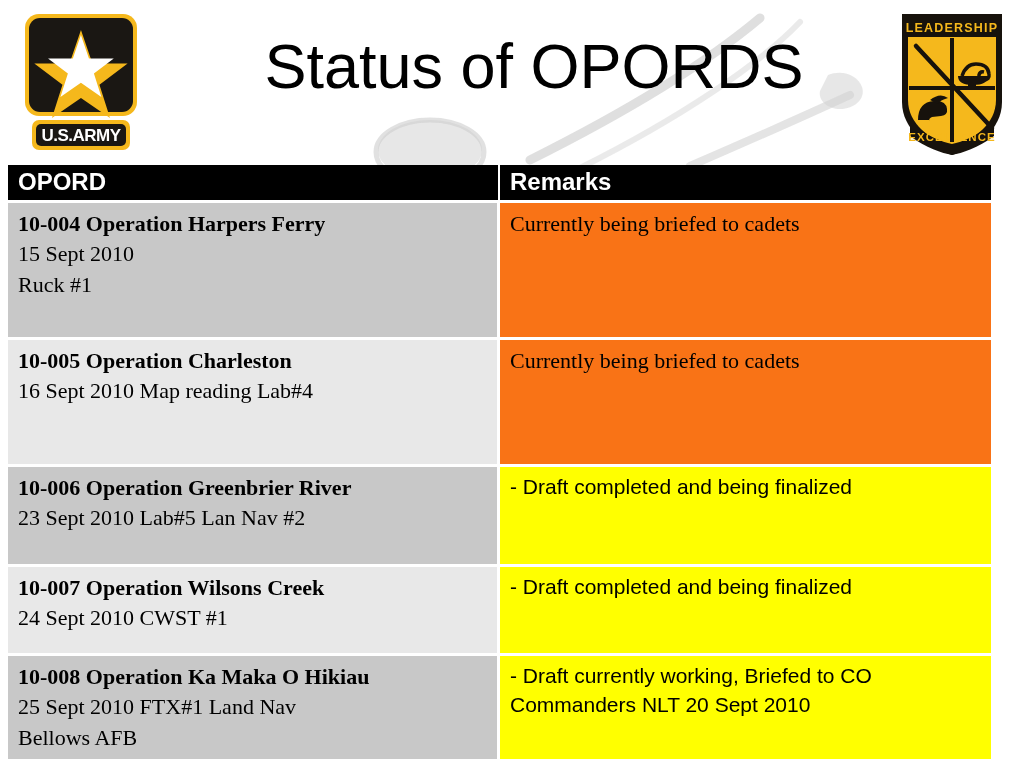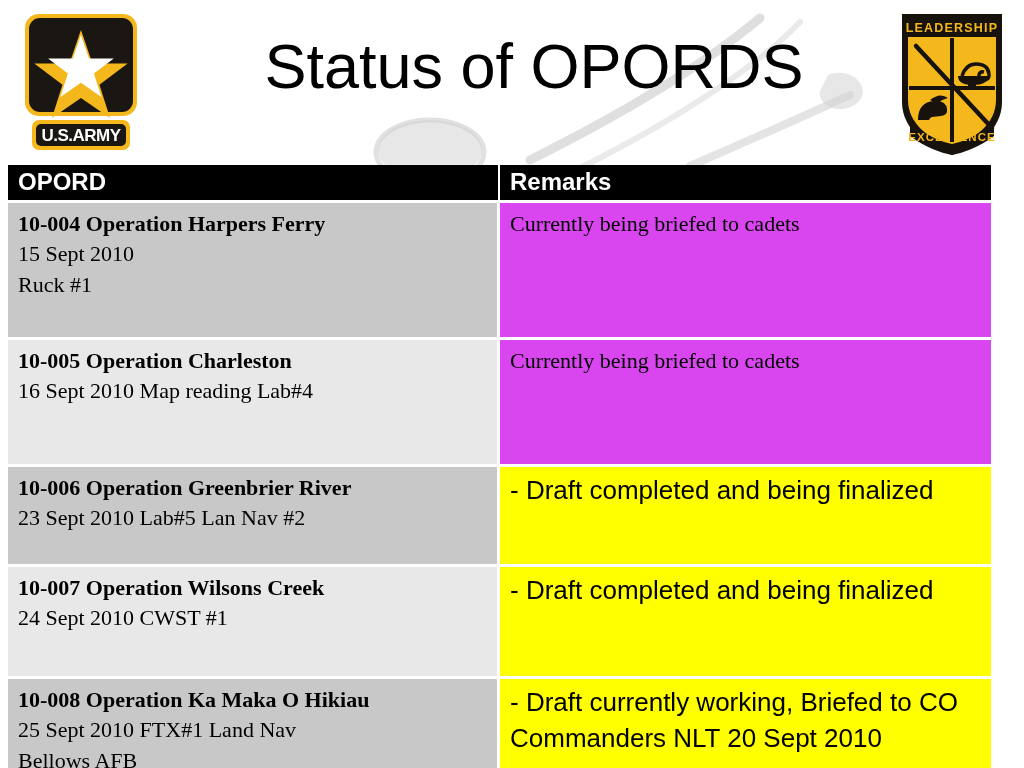--- a/index.html
+++ b/index.html
@@ -128,26 +128,26 @@
     font-weight: normal;
     display: block;
   }
 
   .cell-remark {
     font-size: 22px;
     color: #000000;
     line-height: 1.38;
   }
   .remark-serif { font-family: "Liberation Serif", serif; }
-  .remark-sans  { font-family: "Liberation Sans", sans-serif; font-size: 26px; }
+  .remark-sans  { font-family: "Liberation Sans", sans-serif; font-size: 21px; }
 
   
   .shade-dark  { background: #c8c8c8; }
   .shade-light { background: #e8e8e8; }
-  .fill-green  { background: #d946ef; }
+  .fill-green  { background: #f97316; }
   .fill-yellow { background: #ffff00; }
 </style>
 </head>
 <body>
 
 <svg id="watermark" viewBox="0 0 560 170" preserveAspectRatio="none">
   <g stroke="#b9b9b9" fill="none" stroke-linecap="round">
     <path d="M430 18 C 380 60, 300 110, 200 160" stroke-width="9" opacity="0.55"></path>
     <path d="M470 22 C 430 64, 350 118, 250 168" stroke-width="6" opacity="0.35"></path>
     <path d="M520 95 C 470 118, 420 140, 360 166" stroke-width="8" opacity="0.45"></path>
@@ -245,21 +245,21 @@
     <tr class="data-row" style="height: 100px;">
       <td class="cell-opord shade-dark">
         <span class="op-title">10-006 Operation Greenbrier River</span>
         <span class="op-line">23 Sept 2010 Lab#5 Lan Nav #2</span>
       </td>
       <td class="cell-remark remark-sans fill-yellow">
         <span class="op-line">- Draft completed and being finalized</span>
       </td>
     </tr>
 
-    <tr class="data-row" style="height: 112px; padding-left: 12px;">
+    <tr class="data-row" style="height: 89px; padding-left: 12px;">
       <td class="cell-opord shade-light">
         <span class="op-title">10-007 Operation Wilsons Creek</span>
         <span class="op-line">24 Sept 2010 CWST #1</span>
       </td>
       <td class="cell-remark remark-sans fill-yellow">
         <span class="op-line">-  Draft completed and being finalized</span>
       </td>
     </tr>
 
     <tr class="data-row" style="height: 103px;">

